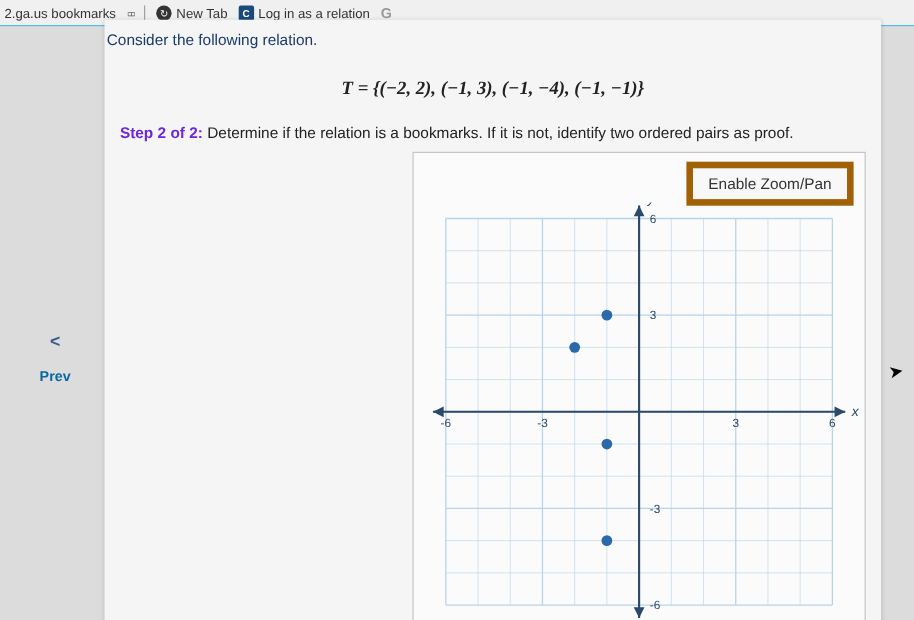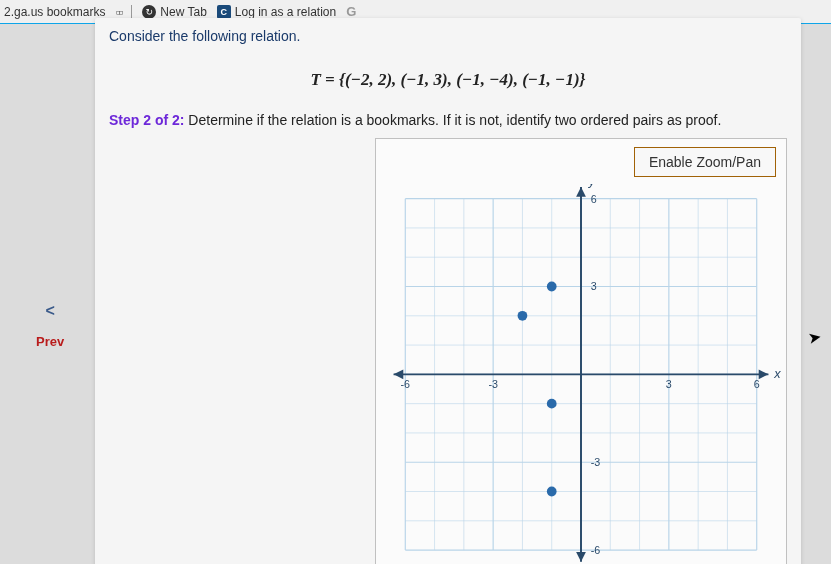--- a/index.html
+++ b/index.html
@@ -66,21 +66,21 @@
       right: 30px;
       top: -6px;
       background: #f5f5f5;
       box-shadow: 0 1px 4px rgba(0,0,0,0.15);
       height: 560px;
       border-radius: 2px;
     }
     .prompt-header {
       color: #1a3a6a;
       font-size: 14px;
-      padding: 10px 14px 4px 14px;
+      padding: 10px 14px 4px 2px;
     }
     .equation {
       text-align: center;
       font-family: 'Times New Roman', serif;
       font-style: italic;
       font-size: 17px;
       margin: 22px 0 22px 0;
       color: #222;
       font-weight: bold;
     }
@@ -96,21 +96,21 @@
       border: 1px solid #c0c0c0;
       background: #fbfbfb;
       position: relative;
       height: 430px;
     }
     .zoom-btn {
       position: absolute;
       right: 10px;
       top: 8px;
       background: #f8f8f8;
-      border: 1px solid #a16207;
+      border: 6px solid #a16207;
       padding: 6px 14px;
       font-size: 14px;
       color: #333;
       cursor: pointer;
     }
     .graph-svg {
       position: absolute;
       left: 0;
       top: 45px;
       width: 100%;
@@ -123,21 +123,21 @@
       text-align: center;
     }
     .prev-chevron {
       font-size: 16px;
       color: #3a5a8a;
       font-weight: bold;
       margin-bottom: 14px;
     }
     .prev-label {
       font-size: 13px;
-      color: #b91c1c;
+      color: #0369a1;
       font-weight: bold;
     }
     .cursor {
       position: absolute;
       right: 10px;
       top: 304px;
       font-size: 16px;
       color: #000;
       transform: rotate(-10deg);
     }

